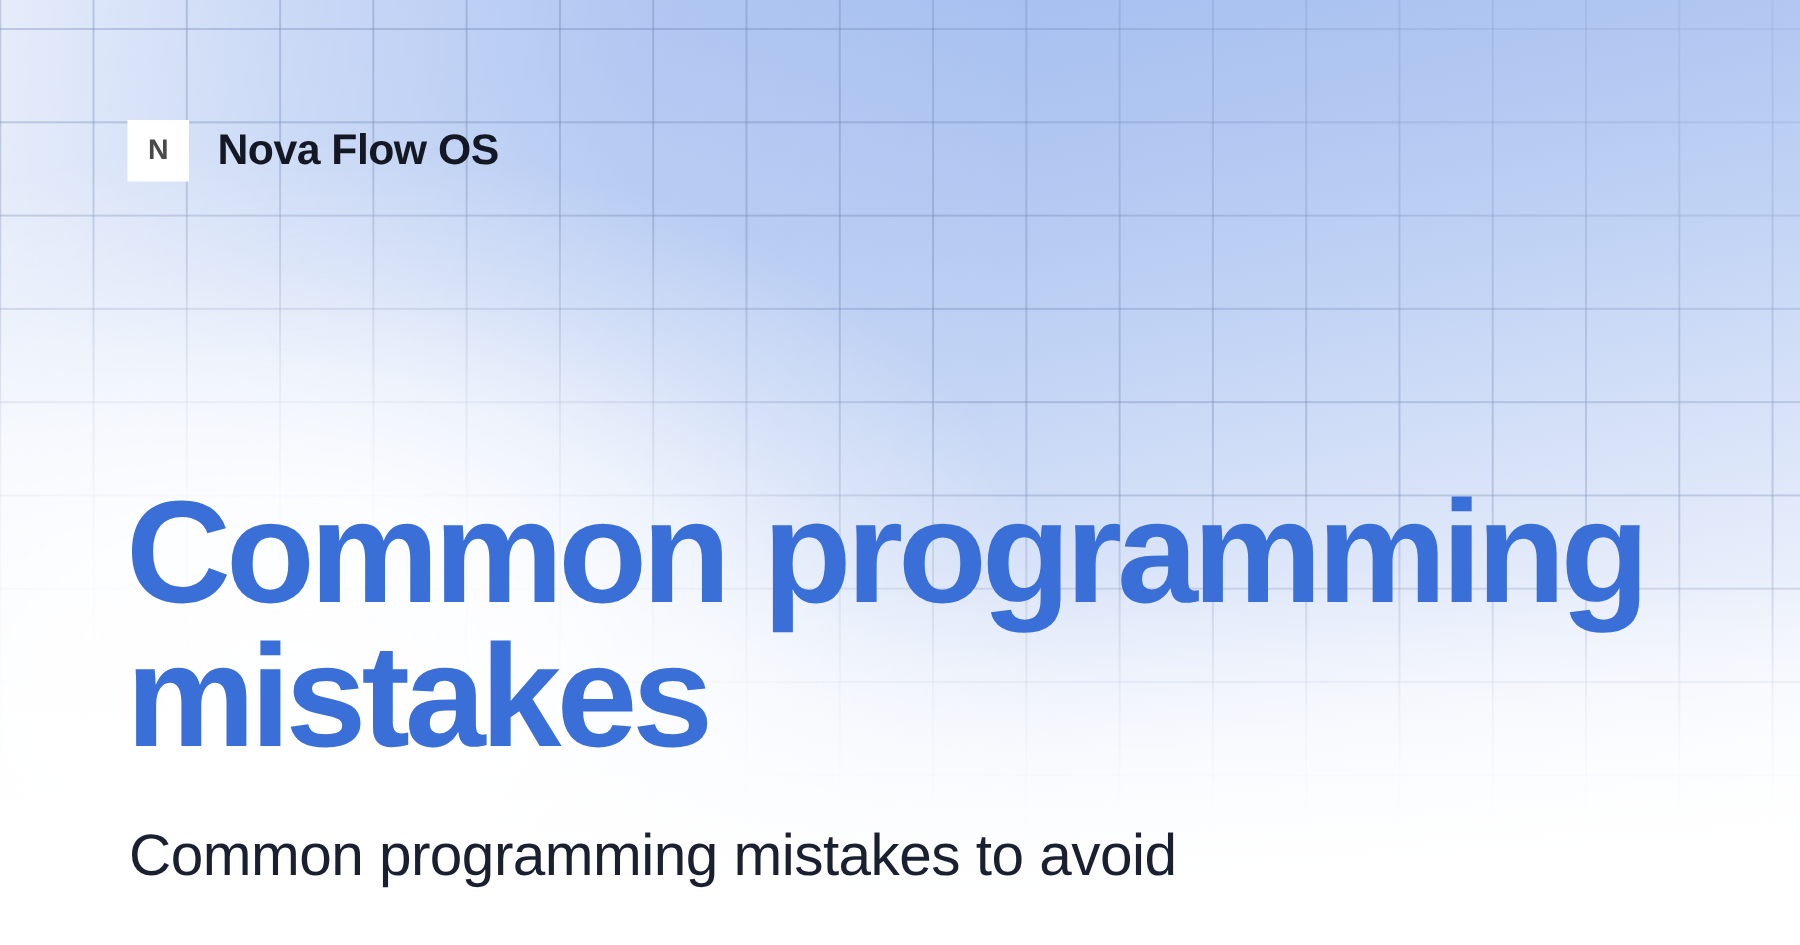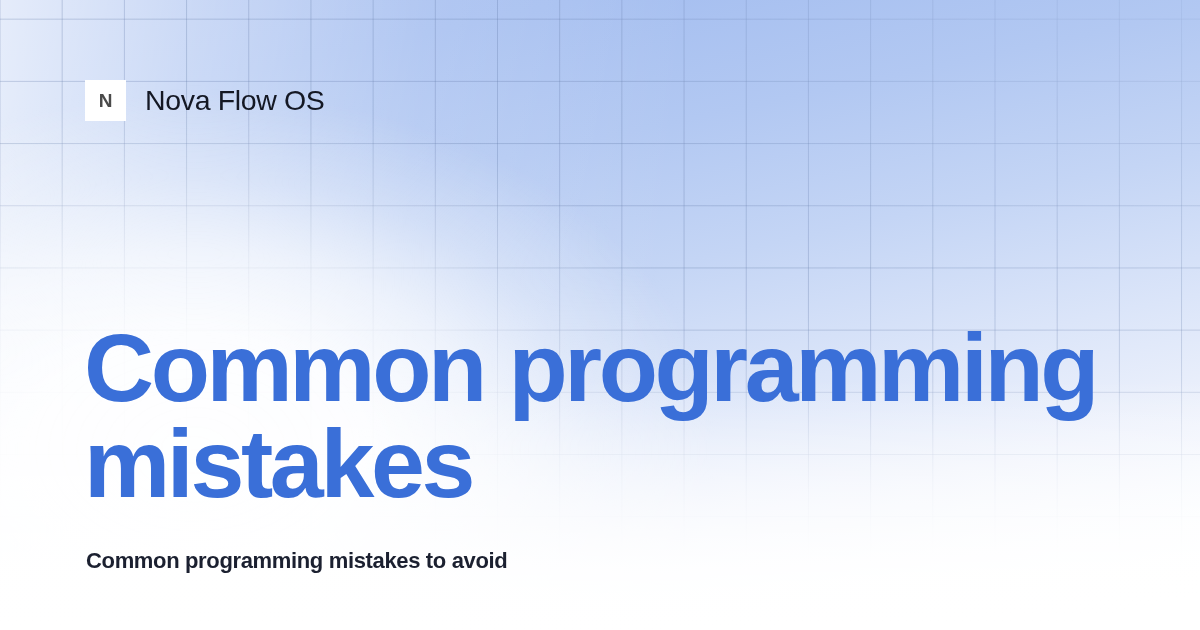--- a/index.html
+++ b/index.html
@@ -148,21 +148,21 @@
   .brand-logo-glyph {
     font-family: "Liberation Sans", "DejaVu Sans", sans-serif;
     font-size: 19px;
     font-weight: 700;
     color: #4a4a4a;
     line-height: 1;
     letter-spacing: -0.2px;
   }
   .brand-name {
     font-size: 28.5px;
-    font-weight: 400;
+    font-weight: 700;
     color: #141824;
     letter-spacing: -0.35px;
     line-height: 1;
     white-space: nowrap;
   }
 
   
   .headline {
     position: absolute;
     left: 84px;
@@ -175,22 +175,22 @@
     letter-spacing: -3.4px;
     word-spacing: 1px;
     margin-top: 39px;
   }
 
   
   .subtitle {
     position: absolute;
     left: 86px;
     top: 506px;
-    font-size: 22px;
-    font-weight: 700;
+    font-size: 39px;
+    font-weight: 400;
     color: #1b2030;
     letter-spacing: -0.35px;
     line-height: 1.25;
     white-space: nowrap;
     margin-top: 41px;
   }
 </style>
 </head>
 <body>
 

